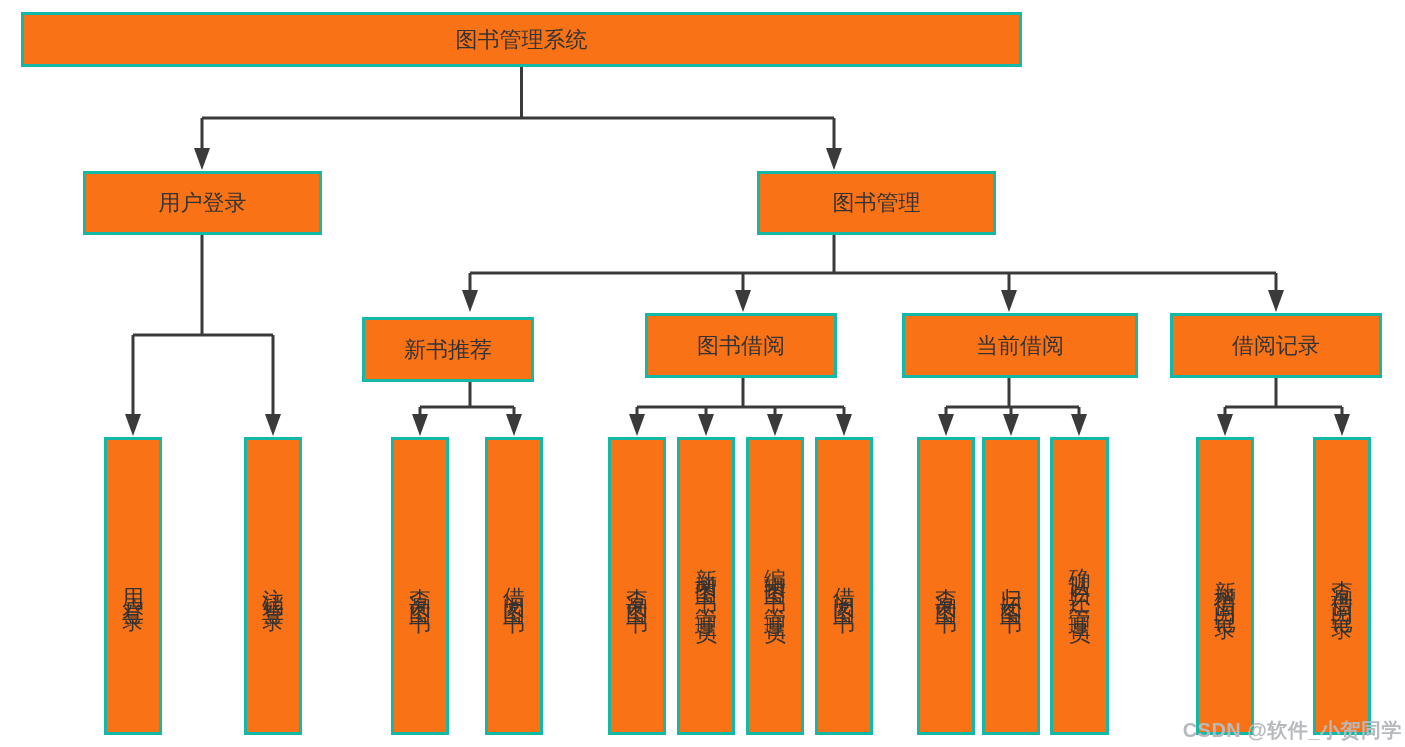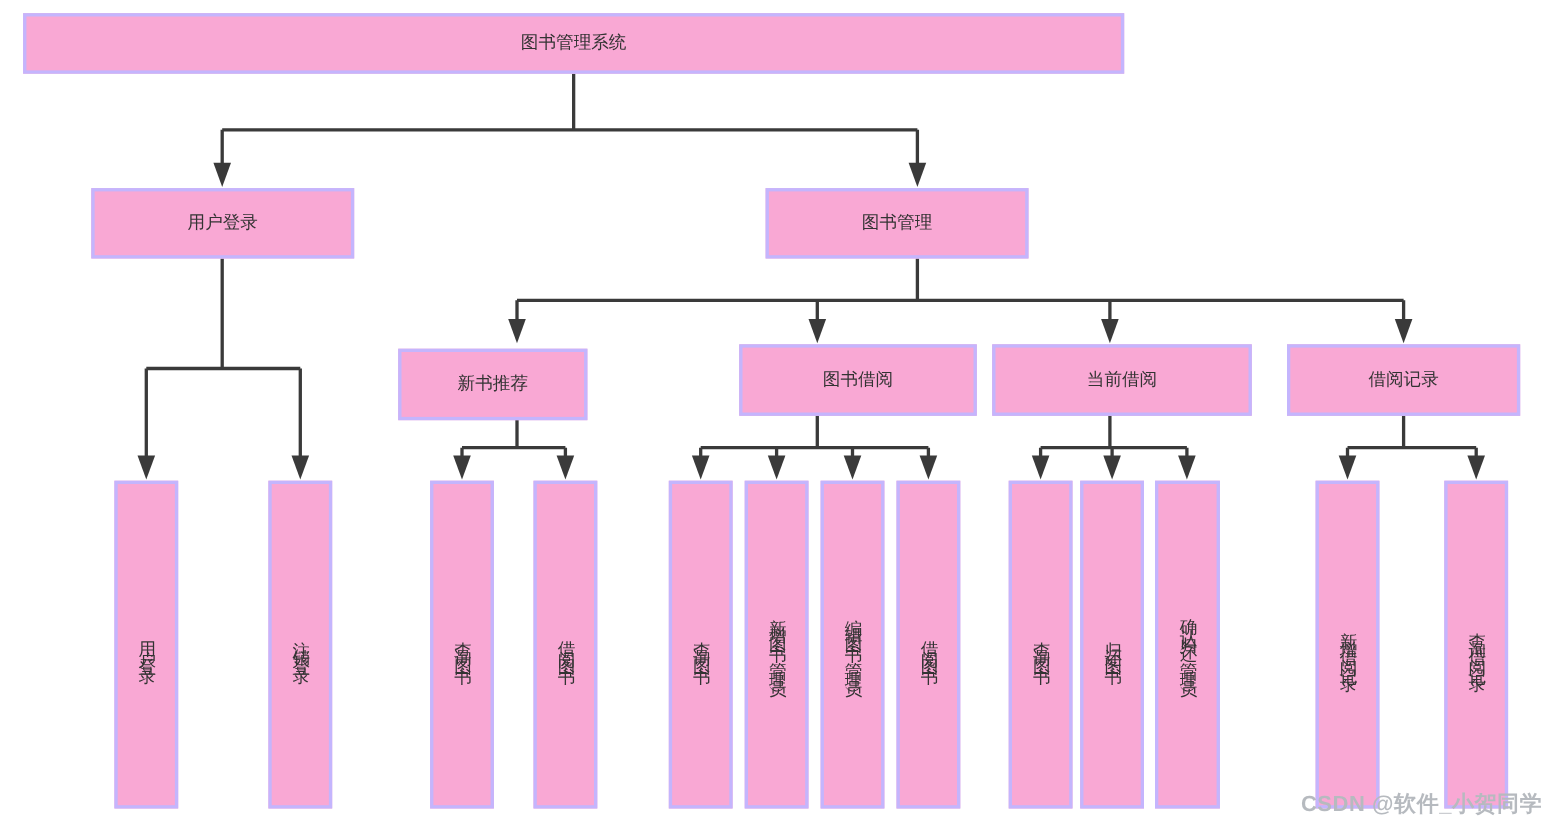--- a/index.html
+++ b/index.html
@@ -18,27 +18,27 @@
   .connectors {
     position: absolute;
     left: 0;
     top: 0;
     width: 1405px;
     height: 747px;
   }
   .node {
     position: absolute;
     box-sizing: border-box;
-    border: 3px solid #c4b5fd;
-    background: #f9a8d4;
+    border: 3px solid #14b8a6;
+    background: #f97316;
     display: flex;
     align-items: center;
     justify-content: center;
     color: #333333;
-    font-size: 16px;
+    font-size: 22px;
     line-height: 1;
     white-space: nowrap;
   }
   .node.leaf {
     writing-mode: vertical-rl;
     text-orientation: mixed;
     letter-spacing: 8px;
     white-space: normal;
   }
   .watermark {
@@ -104,28 +104,28 @@
     </g>
   </svg>
 
   <div class="node" style="left:21px; top:12px; width:1001px; height:55px">
     <span>图书管理系统</span>
   </div>
 
   <div class="node" style="left:83px; top:171px; width:239px; height:64px">
     <span>用户登录</span>
   </div>
-  <div class="node" style="left:696px; top:171px; width:239px; height:64px">
+  <div class="node" style="left:757px; top:171px; width:239px; height:64px">
     <span>图书管理</span>
   </div>
 
   <div class="node" style="left:362px; top:317px; width:172px; height:65px">
     <span>新书推荐</span>
   </div>
-  <div class="node" style="left:672px; top:313px; width:216px; height:65px">
+  <div class="node" style="left:645px; top:313px; width:192px; height:65px">
     <span>图书借阅</span>
   </div>
   <div class="node" style="left:902px; top:313px; width:236px; height:65px">
     <span>当前借阅</span>
   </div>
   <div class="node" style="left:1170px; top:313px; width:212px; height:65px">
     <span>借阅记录</span>
   </div>
 
   <div class="node leaf" style="left:104px; top:437px; width:58px; height:298px">用户登录</div>

